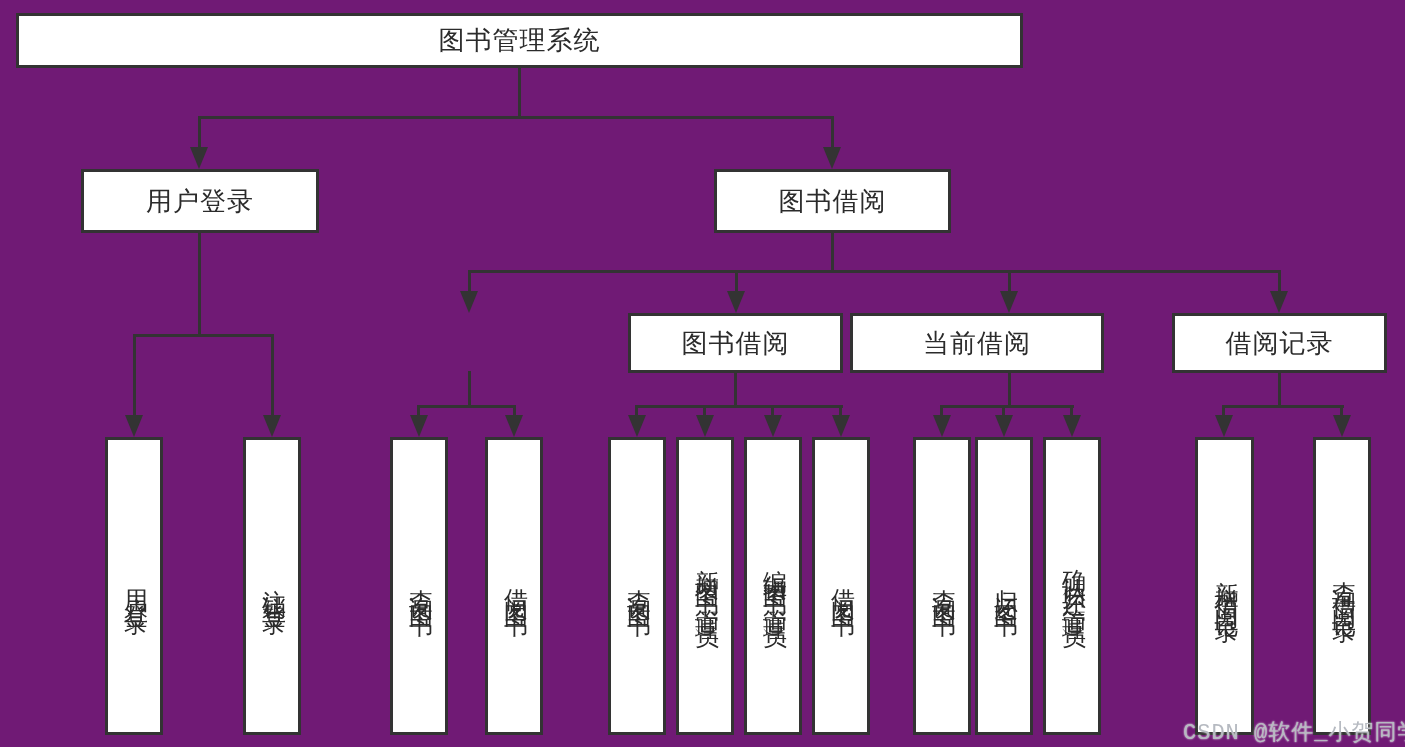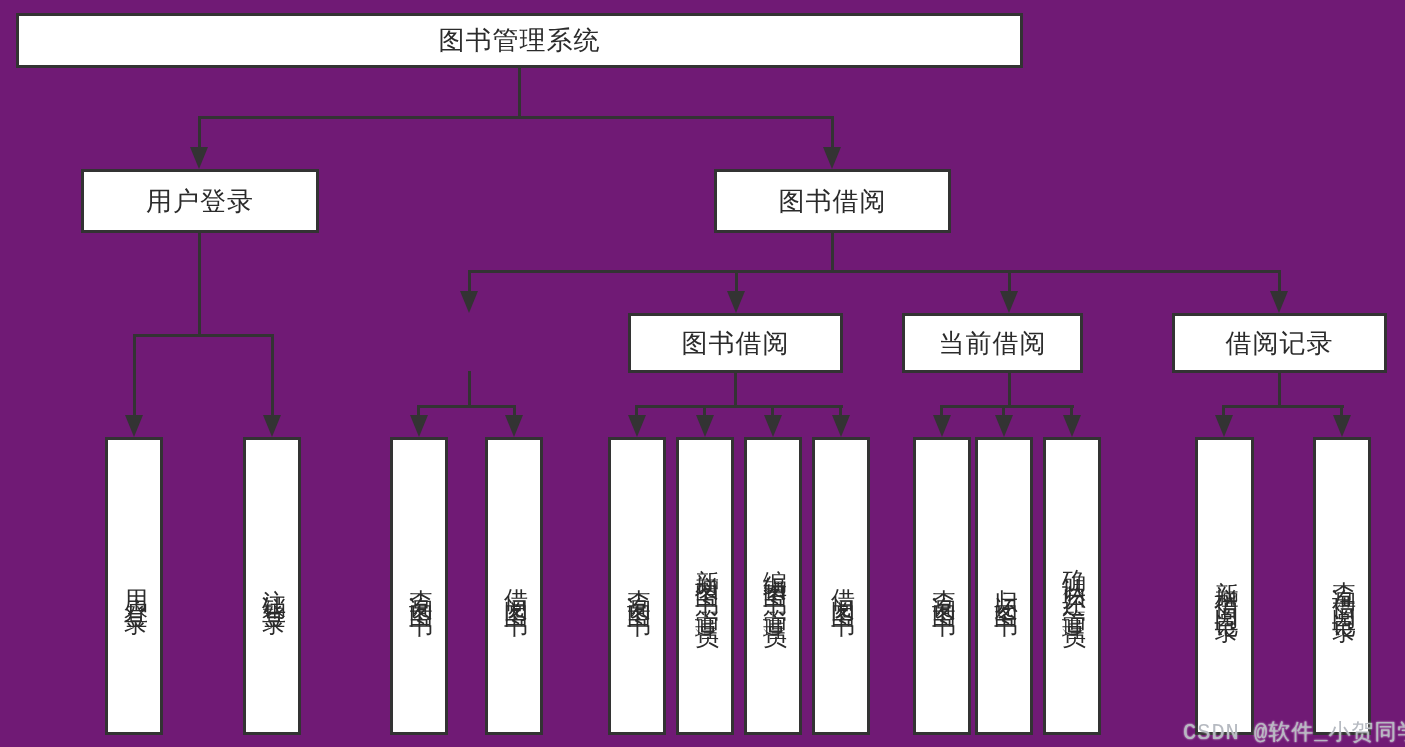--- a/index.html
+++ b/index.html
@@ -43,21 +43,21 @@
   <div class="box" style="left:81px;top:169px;width:238px;height:64px">
     <span class="hlabel">用户登录</span>
   </div>
   <div class="box" style="left:714px;top:169px;width:237px;height:64px">
     <span class="hlabel">图书借阅</span>
   </div>
 
   <div class="box" style="left:628px;top:313px;width:215px;height:60px">
     <span class="hlabel">图书借阅</span>
   </div>
-  <div class="box" style="left:902px;top:313px;width:181px;height:60px">
+  <div class="box" style="left:850px;top:313px;width:254px;height:60px">
     <span class="hlabel">当前借阅</span>
   </div>
   <div class="box" style="left:1172px;top:313px;width:215px;height:60px">
     <span class="hlabel">借阅记录</span>
   </div>
 
   <div class="box" style="left:105px;top:437px;width:58px;height:298px">
     <span class="vlabel">用户登录</span>
   </div>
   <div class="box" style="left:243px;top:437px;width:58px;height:298px">

